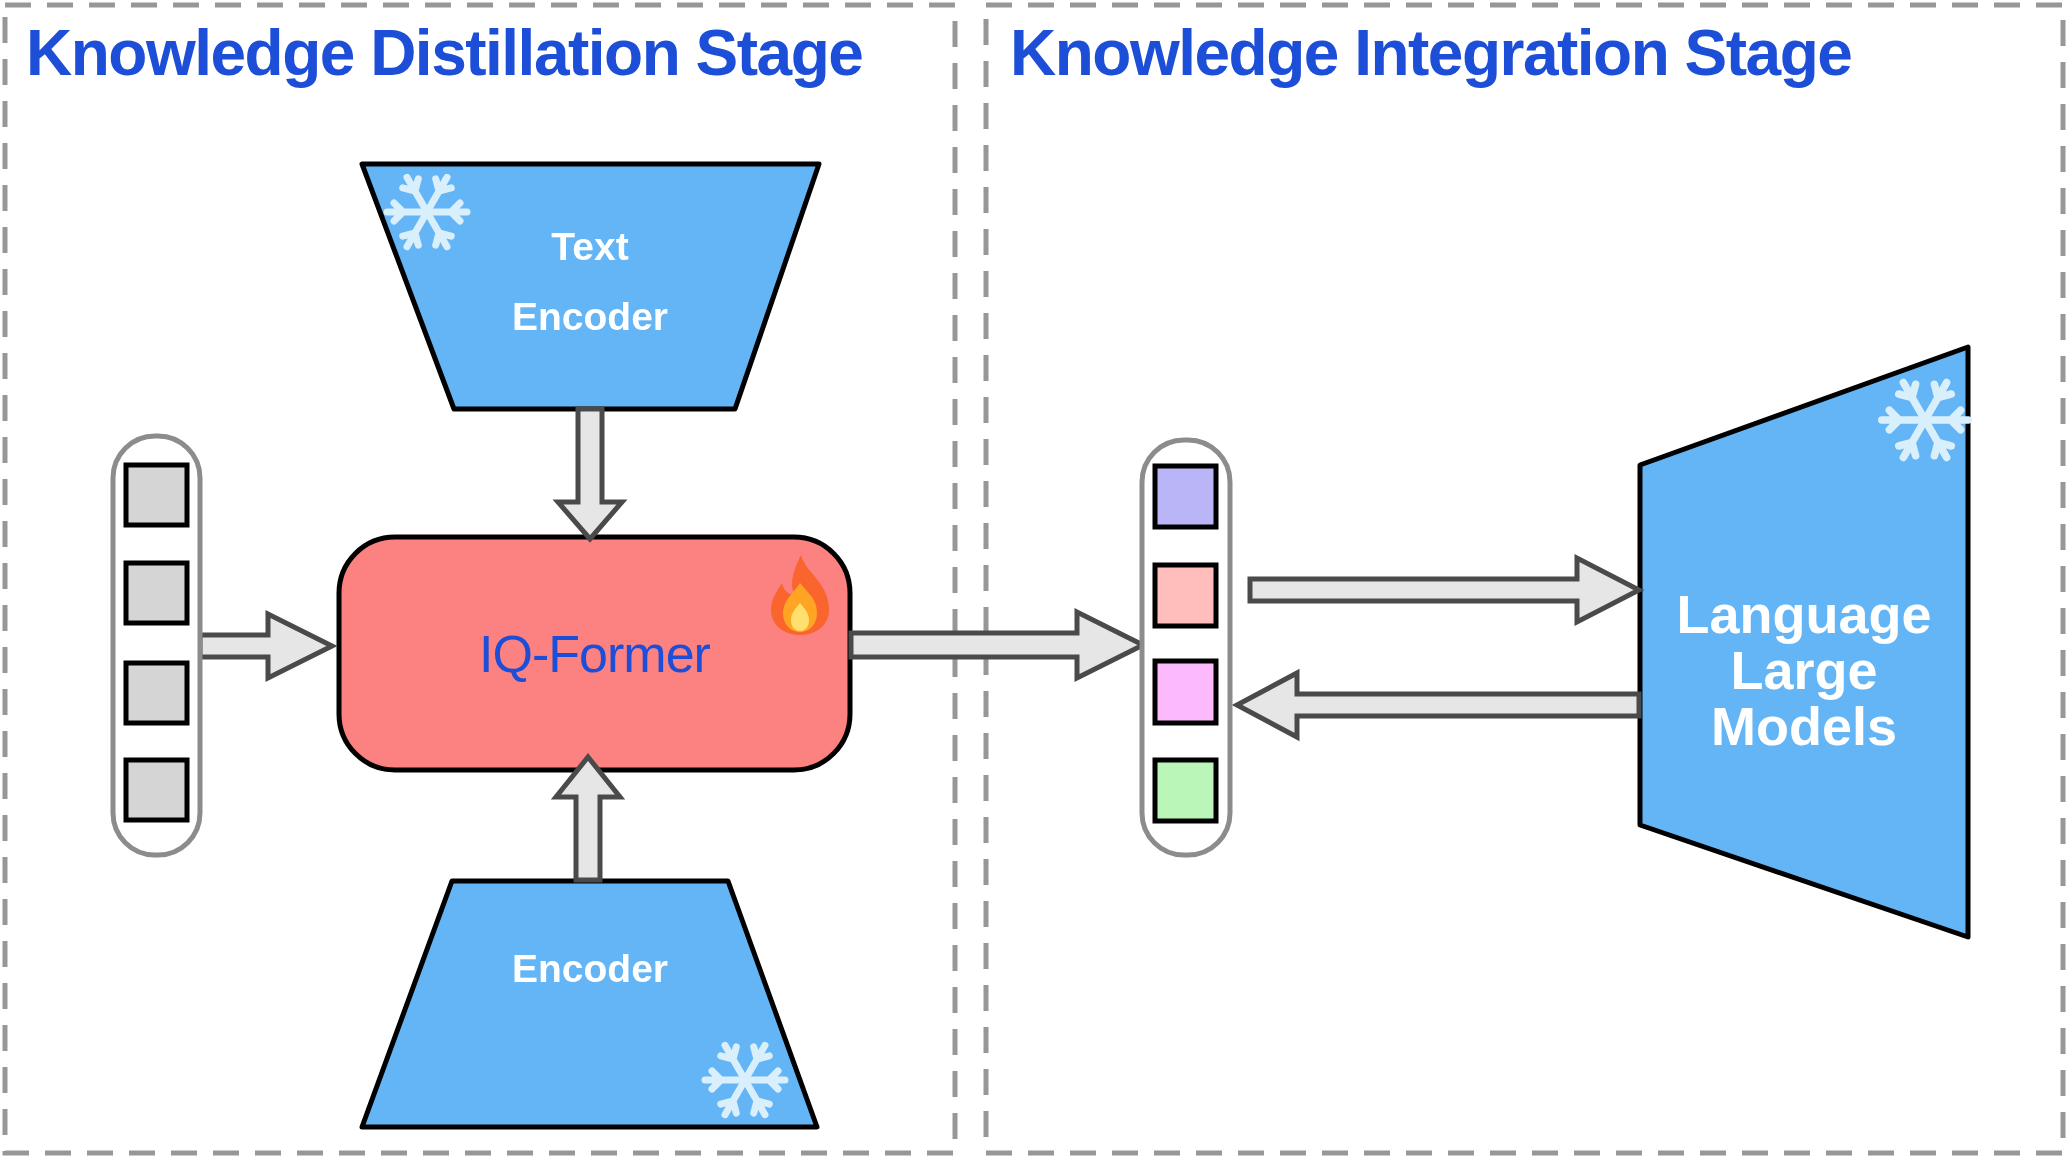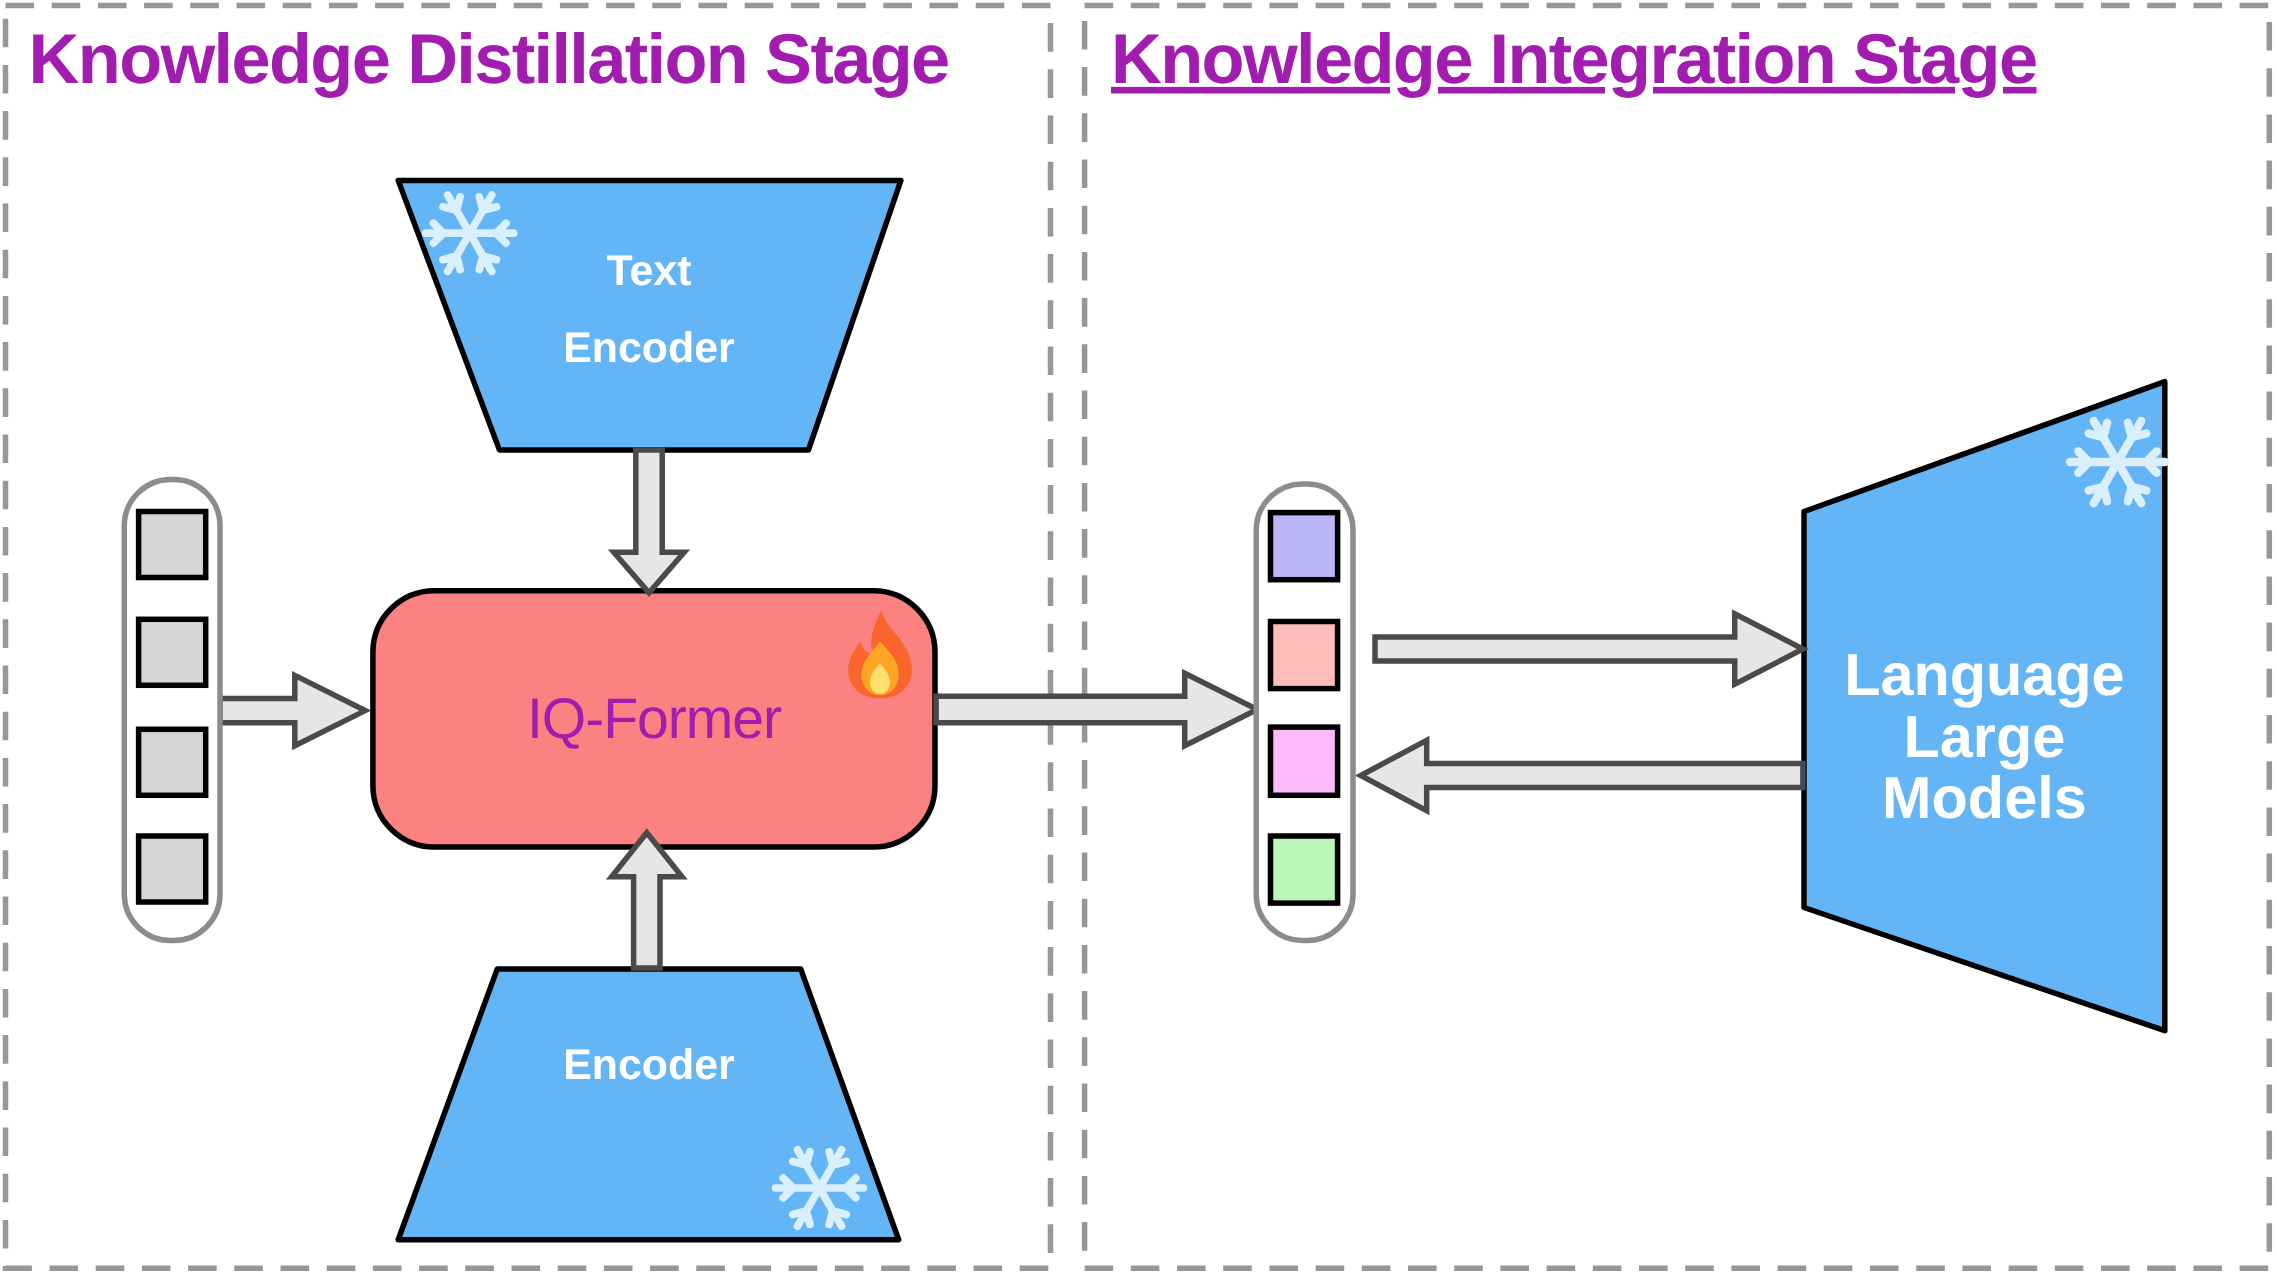--- a/index.html
+++ b/index.html
@@ -9,21 +9,21 @@
 
   
   .panel{fill:none;stroke:#979797;stroke-width:5;stroke-dasharray:26 16;}
   .trap{fill:#64B5F6;stroke:#000000;stroke-width:5;stroke-linejoin:round;}
   .iqbox{fill:#FC8181;stroke:#000000;stroke-width:5;}
   .arrow{fill:#E6E6E6;stroke:#4A4A4A;stroke-width:5;stroke-linejoin:miter;}
   .tokenbox{fill:#ffffff;stroke:#8C8C8C;stroke-width:5;}
   .token{stroke:#000000;stroke-width:5;fill:#D5D5D5;}
 
   
-  .lbl{position:absolute;color:#a21caf;}
+  .lbl{position:absolute;color:#1d4ed8;}
   .panel-title{font-weight:700;font-size:64px;letter-spacing:-1.5px;white-space:nowrap;top:16px;}
   .enc-label{width:300px;color:#fff;font-weight:700;font-size:39px;line-height:70px;text-align:center;}
   .iq-label{left:339px;top:537px;width:511px;height:233px;display:flex;align-items:center;justify-content:center;
             font-weight:400;font-size:52px;letter-spacing:-1px;}
   .cap-label{font-size:60px;font-weight:400;line-height:65px;text-align:center;}
   .bvif{left:1283px;top:610px;width:300px;text-align:center;font-weight:700;font-size:58px;}
   .llm-label{left:1654px;top:586px;width:300px;color:#fff;font-weight:700;font-size:54px;line-height:56px;text-align:center;}
   .line{display:block;}
 </style>
 </head>
@@ -74,21 +74,21 @@
     <rect class="token" x="1155" y="661" width="61" height="62" style="fill: rgb(252, 185, 252);"></rect>
     <rect class="token" x="1155" y="760" width="61" height="61" style="fill: rgb(185, 246, 184);"></rect>
 
     <use href="#sf" xlink:href="#sf" transform="translate(427,212)"></use>
     <use href="#sf" xlink:href="#sf" transform="translate(745,1080)"></use>
     <use href="#sf" xlink:href="#sf" transform="translate(1925,420) scale(1.08)"></use>
     <use href="#fire" xlink:href="#fire" transform="translate(771,555)"></use>
   </svg>
 
   <div class="lbl panel-title" style="left:26px;">Knowledge Distillation Stage</div>
-  <div class="lbl panel-title" style="left:1010px;text-decoration:underline;">Knowledge Integration Stage</div>
+  <div class="lbl panel-title" style="left:1010px;">Knowledge Integration Stage</div>
 
   <div class="lbl enc-label" style="left:440px;top:212px;">
     <span class="line">Text</span>
     <span class="line">Encoder</span>
   </div>
 
   <div class="lbl iq-label">IQ-Former</div>
 
   <div class="lbl enc-label" style="left:440px;top:934px;">
     <span class="line">Encoder</span>

